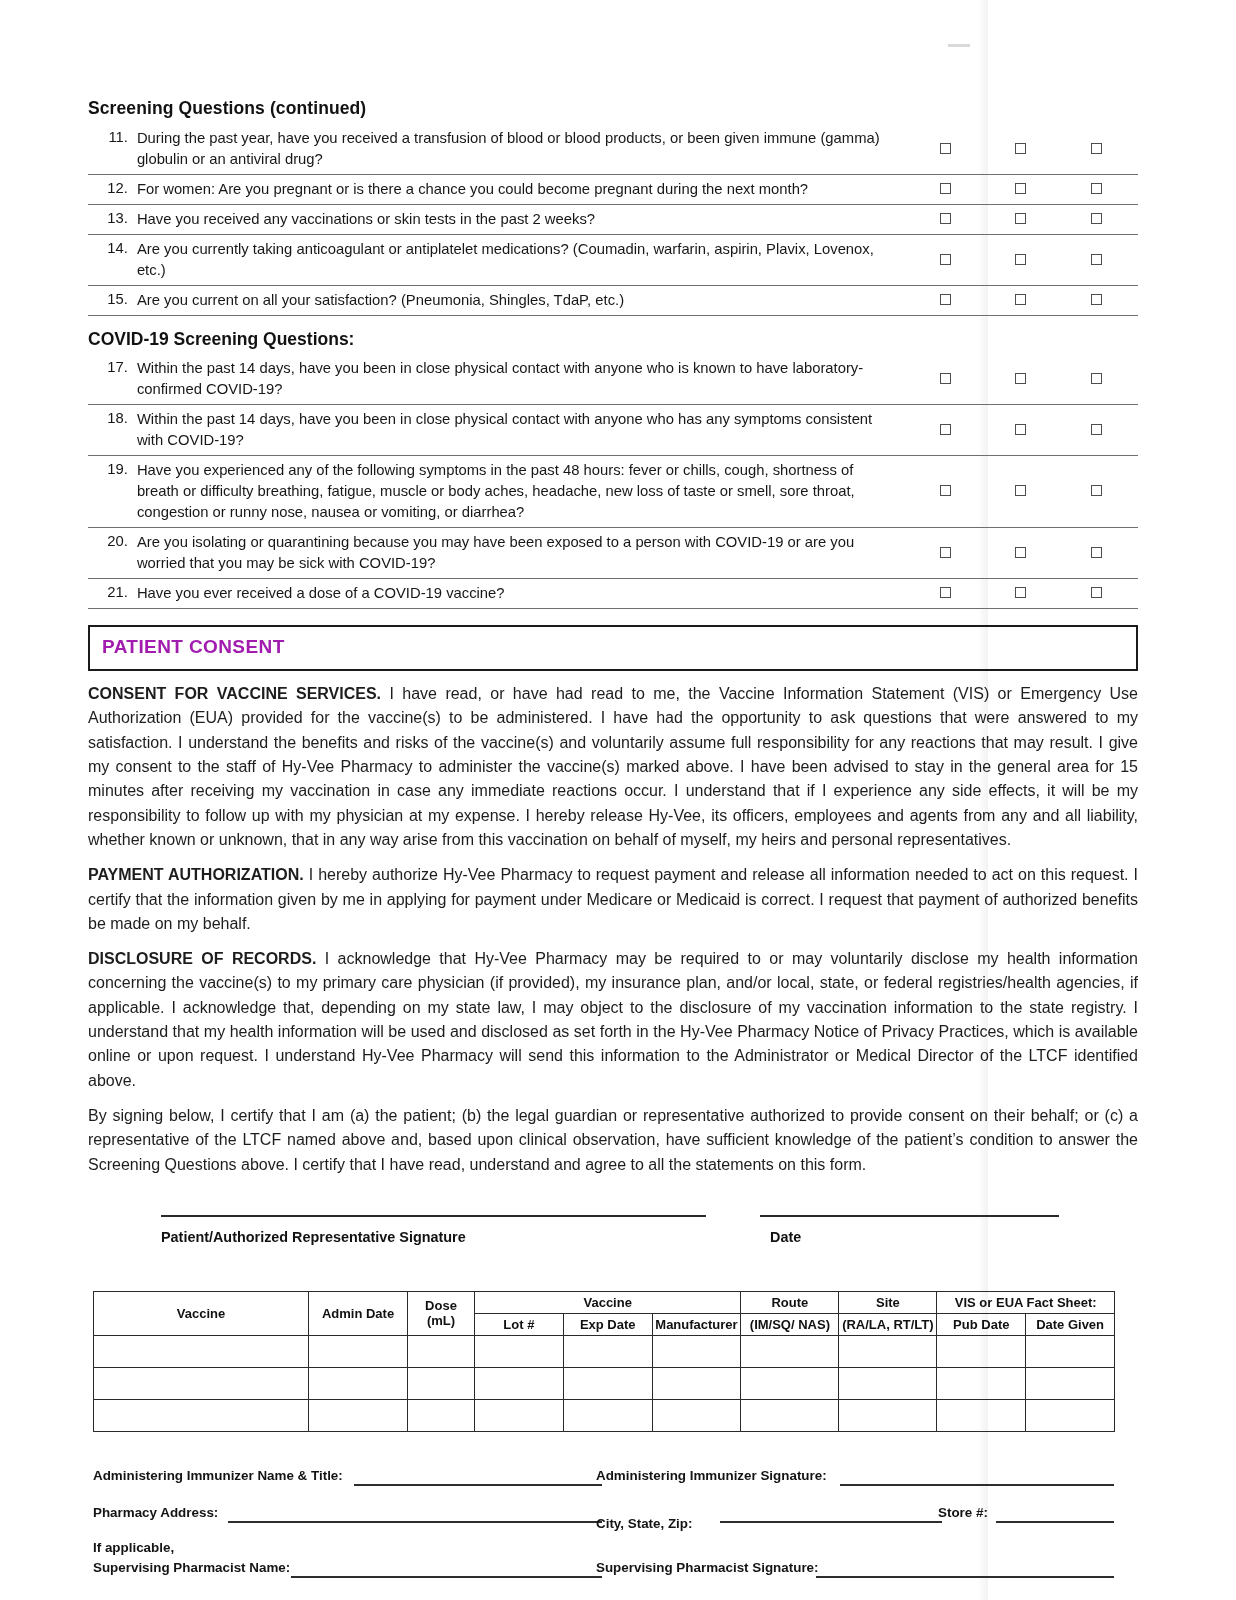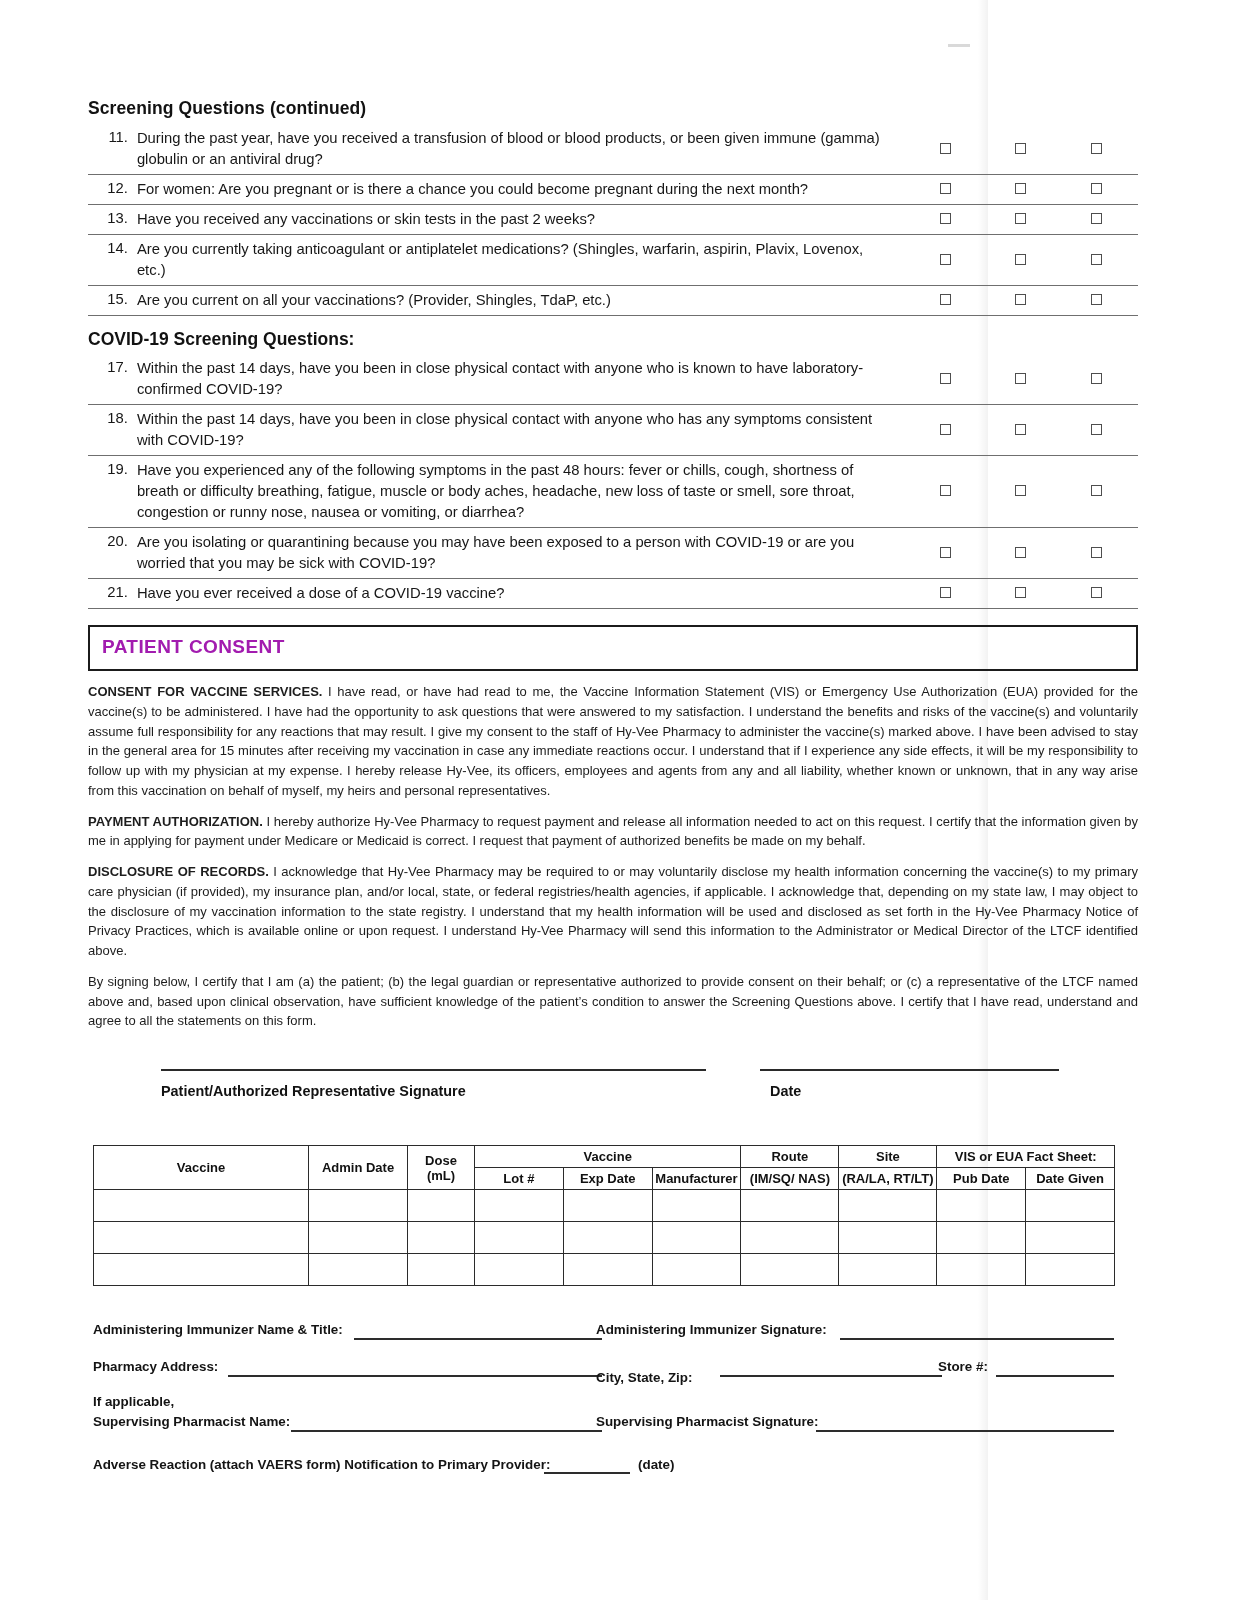--- a/index.html
+++ b/index.html
@@ -119,21 +119,21 @@
     letter-spacing: 0.4px;
     color: #a21caf;
   }
 
   
   .consent-body {
     margin-top: 11px;
   }
   .consent-body p {
     margin: 0 0 11px 0;
-    font-size: 13px;
+    font-size: 16px;
     line-height: 1.52;
     text-align: justify;
     color: #1d1d1d;
   }
   .consent-body p .lead {
     font-weight: bold;
   }
 
   
   .sig-area {
@@ -243,28 +243,28 @@
         </tr>
         <tr>
           <td class="qnum">13.</td>
           <td class="qtext">Have you received any vaccinations or skin tests in the past 2 weeks?</td>
           <td class="cb c1"><span class="box"></span></td>
           <td class="cb c2"><span class="box"></span></td>
           <td class="cb c3"><span class="box"></span></td>
         </tr>
         <tr>
           <td class="qnum">14.</td>
-          <td class="qtext">Are you currently taking anticoagulant or antiplatelet medications? (Shingles, warfarin, aspirin, Plavix, Lovenox, etc.)</td>
+          <td class="qtext">Are you currently taking anticoagulant or antiplatelet medications? (Coumadin, warfarin, aspirin, Plavix, Lovenox, etc.)</td>
           <td class="cb c1"><span class="box"></span></td>
           <td class="cb c2"><span class="box"></span></td>
           <td class="cb c3"><span class="box"></span></td>
         </tr>
         <tr>
           <td class="qnum">15.</td>
-          <td class="qtext">Are you current on all your vaccinations? (Provider, Shingles, TdaP, etc.)</td>
+          <td class="qtext">Are you current on all your satisfaction? (Pneumonia, Shingles, TdaP, etc.)</td>
           <td class="cb c1"><span class="box"></span></td>
           <td class="cb c2"><span class="box"></span></td>
           <td class="cb c3"><span class="box"></span></td>
         </tr>
       </tbody>
     </table>
 
     <h2 class="covid-head">COVID-19 Screening Questions:</h2>
 
     <table class="qtable">

